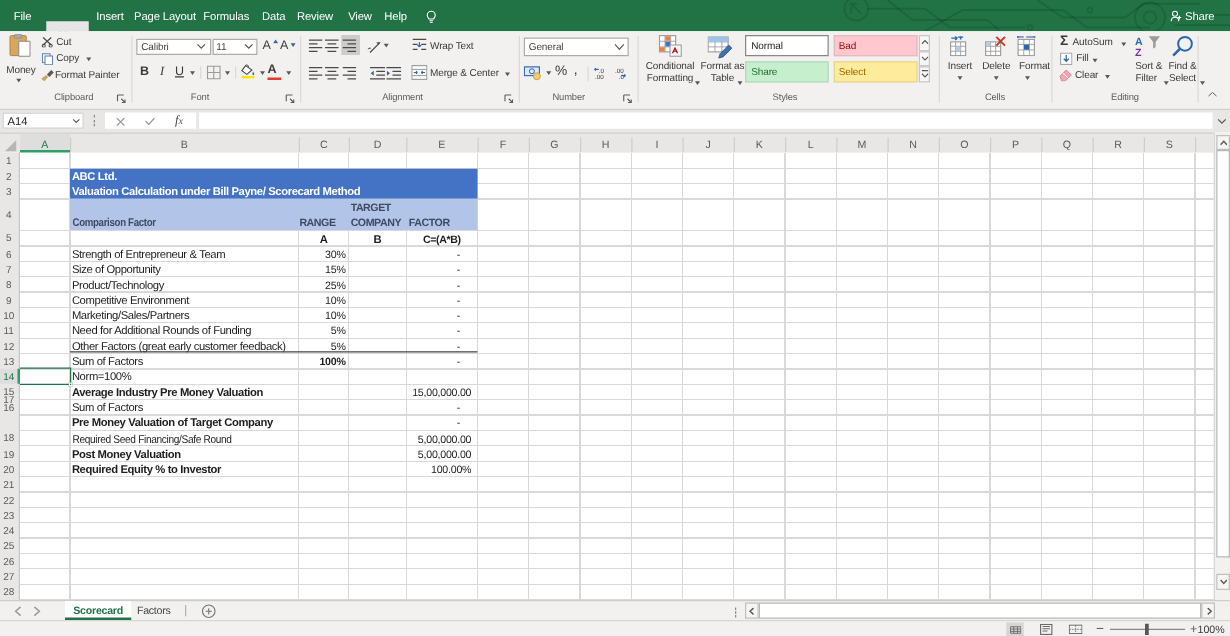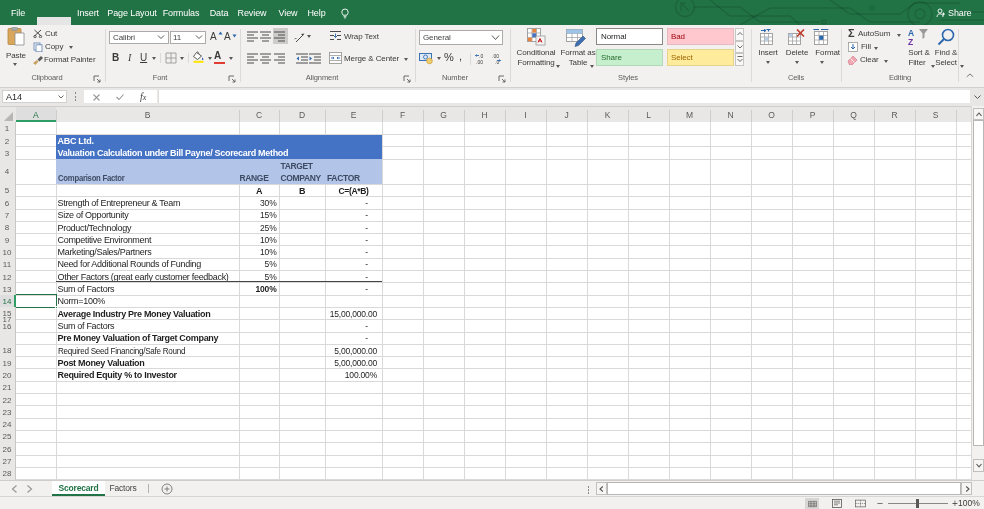--- a/index.html
+++ b/index.html
@@ -71,21 +71,21 @@
 <div id="hometab">Home</div>
 
 <div class="abs" id="ribbon">
   <div class="gdiv" style="left:105px"></div>
   <div class="gdiv" style="left:240px"></div>
   <div class="gdiv" style="left:415px"></div>
   <div class="gdiv" style="left:510px"></div>
   <div class="gdiv" style="left:751px"></div>
   <div class="gdiv" style="left:841px"></div>
   <div class="gdiv" style="left:958px"></div>
-  <div class="glabel" style="left:17px;width:60px">Clipboard</div>
+  <div class="glabel" style="left:29px;width:60px">Clipboard</div>
   <div class="glabel" style="left:130px;width:60px">Font</div>
   <div class="glabel" style="left:292px;width:60px">Alignment</div>
   <div class="glabel" style="left:425px;width:60px">Number</div>
   <div class="glabel" style="left:598px;width:60px">Styles</div>
   <div class="glabel" style="left:766px;width:60px">Cells</div>
   <div class="glabel" style="left:870px;width:60px">Editing</div>
   <svg class="launch" style="left:93px" width="8" height="8" viewBox="0 0 8 8">
       <path d="M1 1 v5 M1 1 h5 M4 4 l3 3 M7 4.5 V7 H4.5" stroke="#5e5c5a" stroke-width="0.9" fill="none"></path>
     </svg>
   <svg class="launch" style="left:228px" width="8" height="8" viewBox="0 0 8 8">
@@ -99,21 +99,21 @@
     </svg>
   <svg class="launch" style="left:966px;top:47px" width="10" height="8" viewBox="0 0 10 8">
       <path d="M1 5 l4-3.5 L9 5" stroke="#5e5c5a" stroke-width="1" fill="none"></path>
     </svg>
 
   <svg class="icn" style="left:6px;top:2px" width="21" height="20" viewBox="0 0 21 20">
     <rect x="2" y="1.5" width="13" height="16" rx="1" fill="#d9a75c" stroke="#b3853f" stroke-width="0.8"></rect>
     <rect x="5.5" y="0.5" width="6" height="3" rx="0.8" fill="#a9a9a9" stroke="#8a8a8a" stroke-width="0.6"></rect>
     <path d="M9 6 h9 v12 h-9 Z" fill="#fff" stroke="#8a8a8a" stroke-width="0.8"></path>
   </svg>
-  <div class="rlabel" style="left:5px;top:26px;width:22px;text-align:center">Paste</div>
+  <div class="rlabel" style="left:5px;top:26px;width:22px;text-align:center">Money</div>
   <div class="dd" style="left:13px;top:38px"></div>
   <svg class="icn" style="left:33px;top:4px" width="10" height="9" viewBox="0 0 10 9">
     <path d="M1.5 1 L8 7 M8 1 L1.5 7" stroke="#4a4a4a" stroke-width="1"></path>
     <circle cx="2" cy="7.6" r="1.2" fill="none" stroke="#4a4a4a" stroke-width="0.9"></circle>
     <circle cx="7.5" cy="7.6" r="1.2" fill="none" stroke="#4a4a4a" stroke-width="0.9"></circle>
   </svg>
   <div class="rlabel" style="left:45px;top:4px">Cut</div>
   <svg class="icn" style="left:33px;top:17px" width="10" height="10" viewBox="0 0 10 10">
     <rect x="1" y="1" width="6" height="7" fill="#fff" stroke="#6a89b5" stroke-width="0.9"></rect>
     <rect x="3" y="2.8" width="6" height="7" fill="#fff" stroke="#6a89b5" stroke-width="0.9"></rect>

